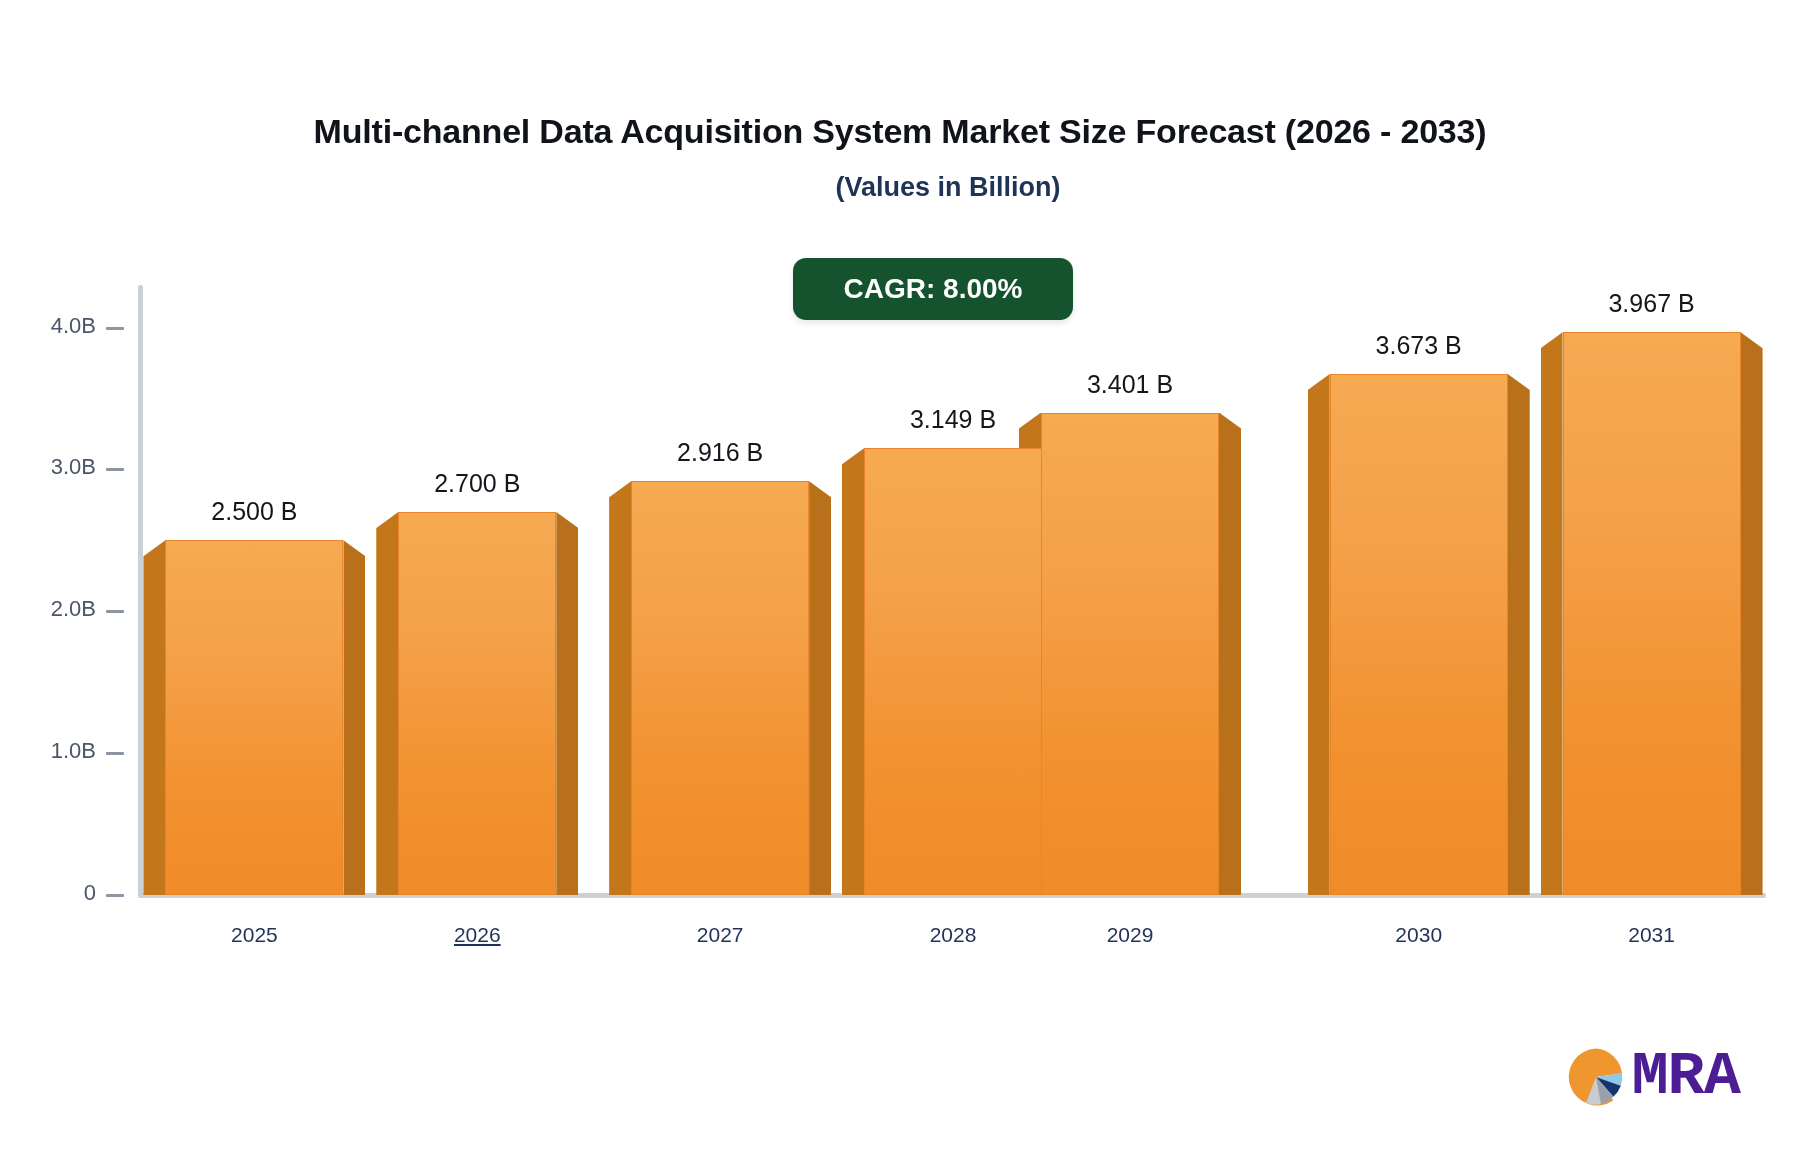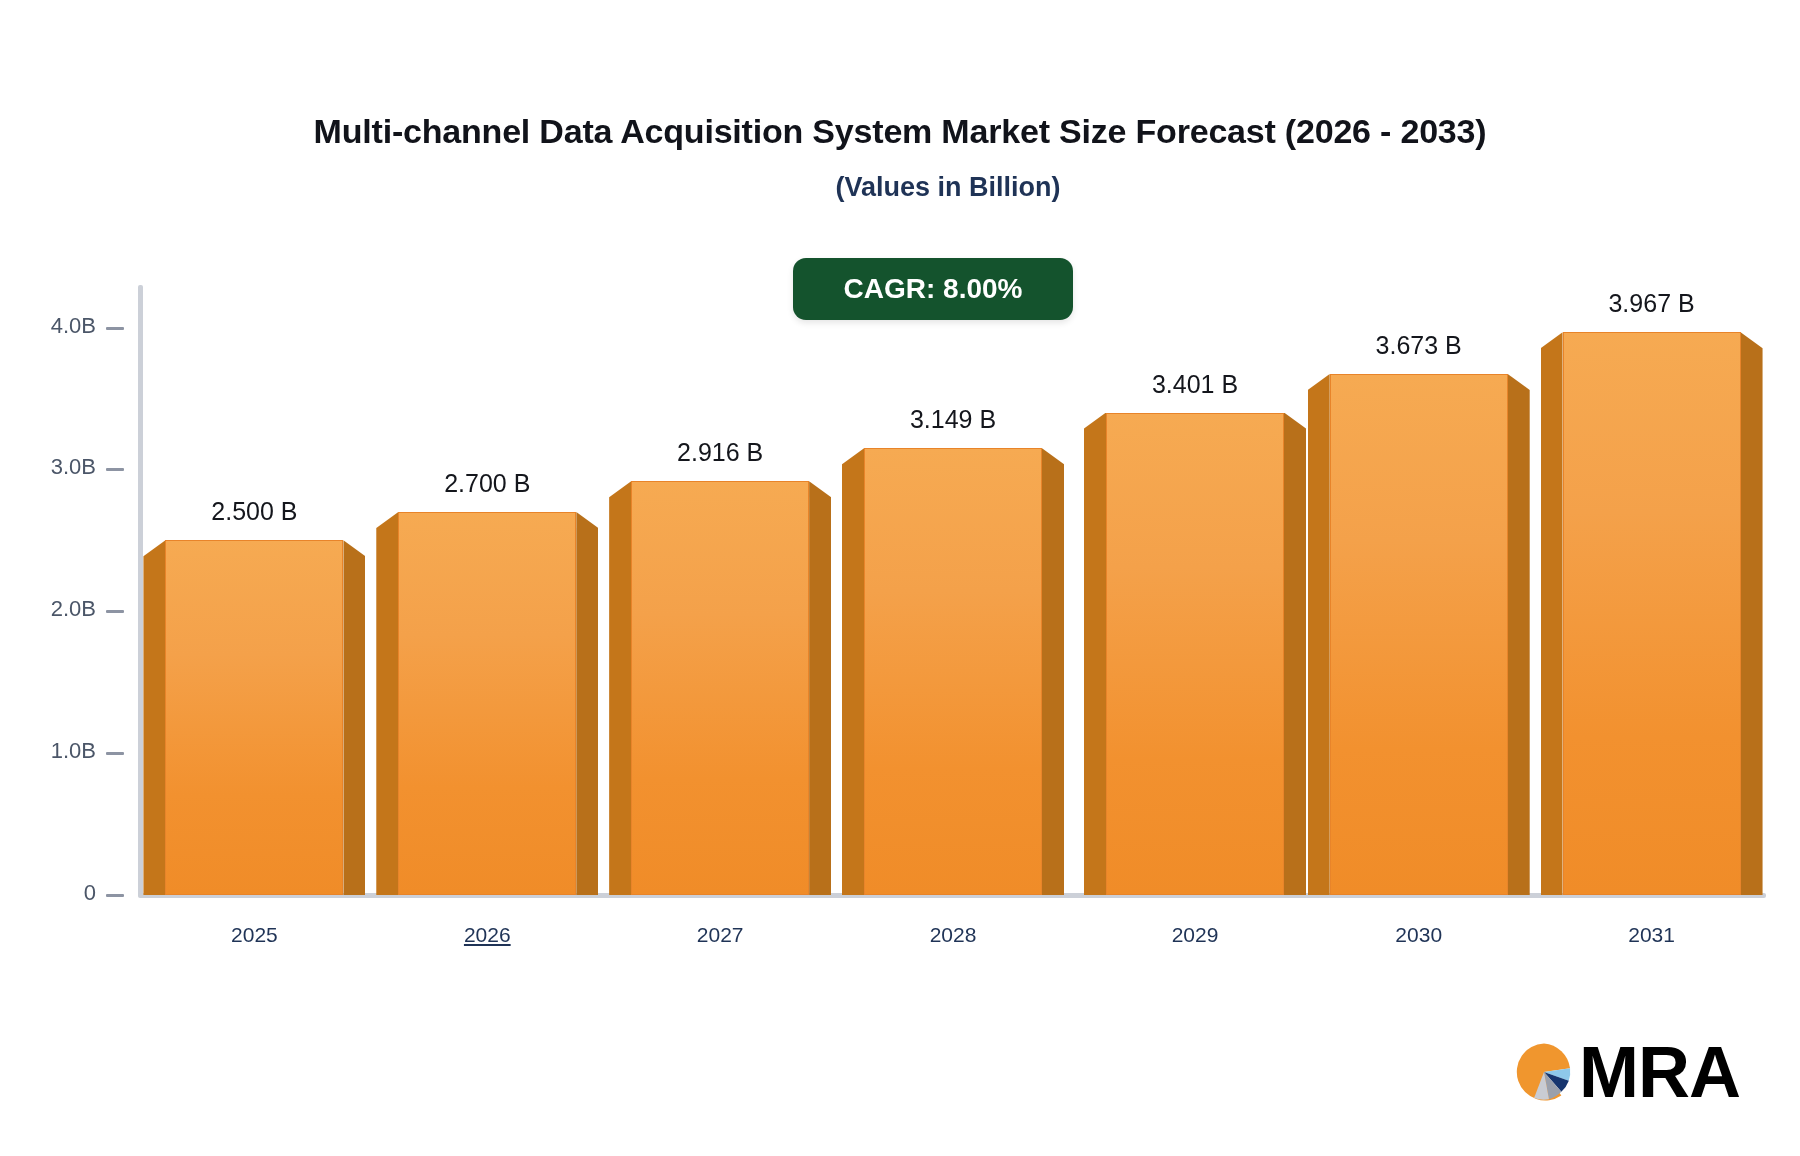--- a/index.html
+++ b/index.html
@@ -149,24 +149,24 @@
   
   #logo {
     position: absolute;
     right: 60px; bottom: 48px;
     display: flex;
     align-items: center;
     gap: 4px;
   }
   #logo-mark { width: 62px; height: 62px; }
   #logo-text {
-    font-family: Liberation Sans, sans-serif;
-    font-size: 72px;
-    font-weight: bold;
-    color: #000000;
+    font-family: Liberation Mono, monospace;
+    font-size: 62px;
+    font-weight: bold;
+    color: #4c1d95;
     line-height: 1;
     letter-spacing: -1px;
   }
 </style>
 </head>
 <body>
 
 <div id="stage">
 
   <div id="chart-title">Multi-channel Data Acquisition System Market Size Forecast (2026 - 2033)</div>
@@ -201,42 +201,42 @@
     </div>
 
   <div id="plot">
       <div class="bar-group" style="left: 27.4286px; width: 178px; height: 354.651px;">
         <div class="bar-side right" style="height: 354.651px;"></div>
         <div class="bar-side left" style="height: 354.651px;"></div>
         <div class="bar-face" style="height: 354.651px;"></div>
         <div class="bar-value" style="bottom: 368.651px;">2.500 B</div>
         <div class="x-label" style="position: absolute; bottom: -52px; top: auto;">2025</div>
       </div>
-      <div class="bar-group" style="left: 260.286px; width: 178px; height: 383.023px;">
+      <div class="bar-group" style="left: 260.286px; width: 158px; height: 383.023px;">
         <div class="bar-side right" style="height: 383.023px;"></div>
         <div class="bar-side left" style="height: 383.023px;"></div>
         <div class="bar-face" style="height: 383.023px;"></div>
         <div class="bar-value" style="bottom: 397.023px;">2.700 B</div>
         <div class="x-label" style="position: absolute; bottom: -52px; top: auto; text-decoration: underline;">2026</div>
       </div>
       <div class="bar-group" style="left: 493.143px; width: 178px; height: 386px;">
         <div class="bar-side right" style="height: 413.665px;"></div>
         <div class="bar-side left" style="height: 413.665px;"></div>
         <div class="bar-face" style="height: 413.665px;"></div>
         <div class="bar-value" style="bottom: 427.665px;">2.916 B</div>
         <div class="x-label" style="position: absolute; bottom: -52px; top: auto;">2027</div>
       </div>
       <div class="bar-group" style="left: 726px; width: 178px; height: 378px;">
         <div class="bar-side right" style="height: 446.719px;"></div>
         <div class="bar-side left" style="height: 446.719px;"></div>
         <div class="bar-face" style="height: 446.719px;"></div>
         <div class="bar-value" style="bottom: 460.719px;">3.149 B</div>
         <div class="x-label" style="position: absolute; bottom: -52px; top: auto;">2028</div>
       </div>
-      <div class="bar-group" style="left: 968px; width: 178px; height: 482.467px;">
+      <div class="bar-group" style="left: 903px; width: 178px; height: 482.467px;">
         <div class="bar-side right" style="height: 482.467px;"></div>
         <div class="bar-side left" style="height: 482.467px;"></div>
         <div class="bar-face" style="height: 482.467px;"></div>
         <div class="bar-value" style="bottom: 496.467px;">3.401 B</div>
         <div class="x-label" style="position: absolute; bottom: -52px; top: auto;">2029</div>
       </div>
       <div class="bar-group" style="left: 1191.71px; width: 178px; height: 521.053px;">
         <div class="bar-side right" style="height: 521.053px;"></div>
         <div class="bar-side left" style="height: 521.053px;"></div>
         <div class="bar-face" style="height: 521.053px;"></div>

